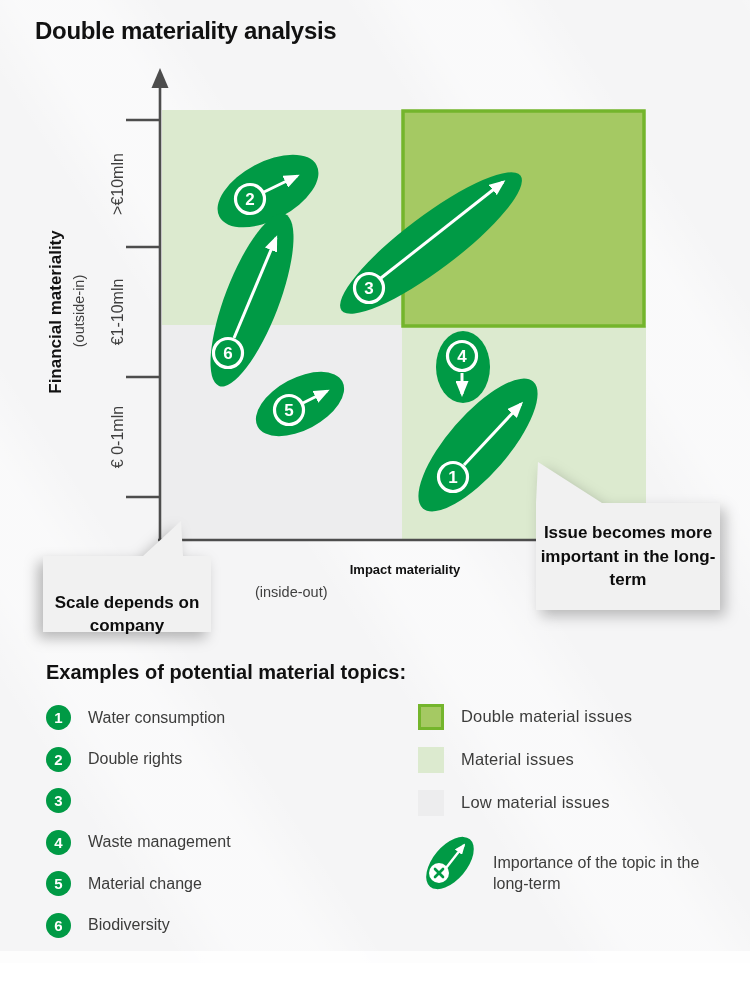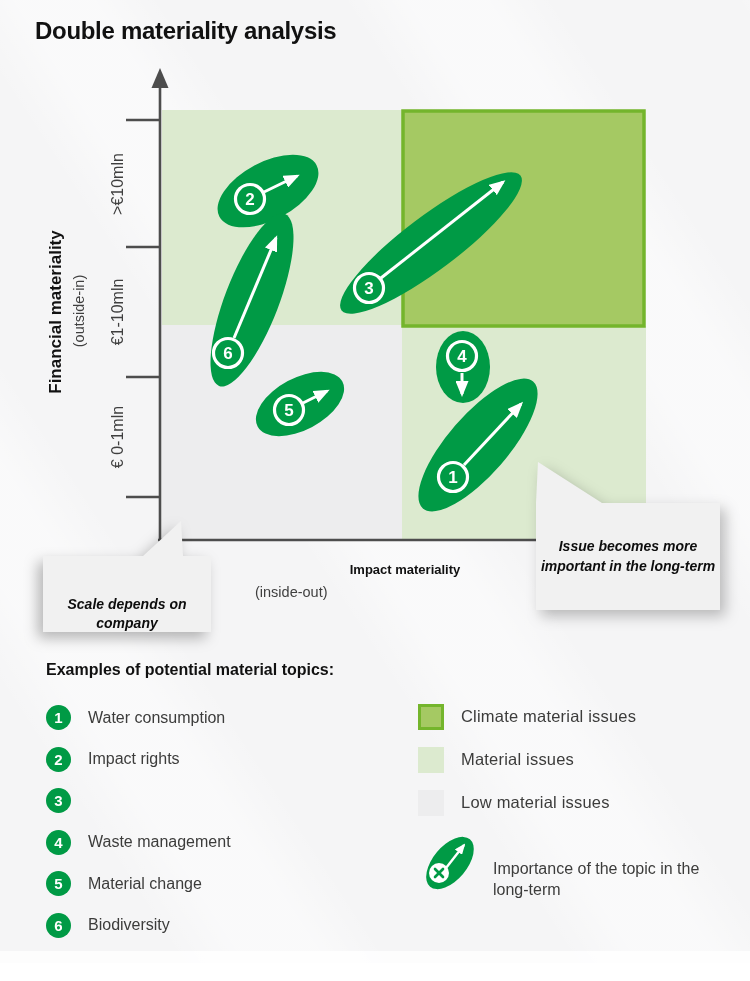--- a/index.html
+++ b/index.html
@@ -26,42 +26,42 @@
   .tick-label{fill:#3f3f3f;font:400 16px "Liberation Sans",sans-serif;text-anchor:middle;}
   .topic-fill{fill:var(--topic-green);}
   .topic-arrow{stroke:#fff;stroke-width:3;fill:none;}
   .topic-arrow.thin{stroke-width:2.4;}
   .badge-ring{fill:var(--topic-green);stroke:#fff;stroke-width:3.2;}
   .badge-num{fill:#fff;font:700 17px "Liberation Sans",sans-serif;text-anchor:middle;}
   .callout-shape{fill:var(--callout-bg);}
   .shadow-l{filter:drop-shadow(-5px 6px 7px rgba(0,0,0,.28));}
   .shadow-r{filter:drop-shadow(5px 6px 7px rgba(0,0,0,.25));}
   .callout-text{position:absolute;display:flex;align-items:center;justify-content:center;text-align:center;
-    font-weight:700;font-size:14px;line-height:1.38;color:#0d0d0d;font-style:italic;}
+    font-weight:700;font-size:17px;line-height:1.38;color:#0d0d0d;}
   .callout-text.scale{left:43px;top:576px;width:168px;height:76px;}
   .callout-text.longterm{left:536px;top:503px;width:184px;height:107px;}
   .x-label{position:absolute;left:255px;top:562px;width:300px;text-align:center;font-weight:700;font-size:13px;color:#111;}
   .x-sublabel{position:absolute;left:255px;top:584px;width:300px;text-align:left;font-size:14.5px;color:#3f3f3f;}
   .y-label{position:absolute;left:-44px;top:302px;width:200px;text-align:center;font-weight:700;font-size:17px;color:#111;transform:rotate(-90deg);}
   .y-sublabel{position:absolute;left:-21px;top:303px;width:200px;text-align:center;font-size:14.5px;color:#3f3f3f;transform:rotate(-90deg);}
-  .legend-header{position:absolute;left:46px;top:661px;font-weight:700;font-size:16px;color:#111;}
+  .legend-header{position:absolute;left:46px;top:661px;font-weight:700;font-size:20px;color:#111;}
   .topics-legend{position:absolute;left:46px;top:705px;}
   .topic-row{display:flex;align-items:center;height:25px;margin-bottom:16.5px;}
   .num-badge{flex:0 0 25px;width:25px;height:25px;border-radius:50%;background:var(--topic-green);color:#fff;
     font-weight:700;font-size:15px;display:flex;align-items:center;justify-content:center;}
   .topic-label{margin-left:17px;font-size:16px;color:var(--text);text-align:center;}
   .quad-legend{position:absolute;left:418px;top:703px;width:310px;}
   .swatch-row{display:flex;align-items:center;height:27px;margin-bottom:16px;}
   .swatch{width:26px;height:26px;margin-right:17px;box-sizing:border-box;flex:0 0 26px;}
   .swatch.double{background:var(--double-fill);border:3px solid var(--double-border);}
   .swatch.material{background:var(--material-fill);}
   .swatch.low{background:var(--low-fill);}
   .swatch-label{font-size:16.5px;color:var(--text);letter-spacing:.2px;}
   .importance-row{display:flex;align-items:flex-start;margin-top:6px;}
-  .importance-text{margin-left:11px;margin-top:26px;width:250px;font-size:16px;line-height:21px;color:var(--text);}
+  .importance-text{margin-left:11px;margin-top:20px;width:250px;font-size:16px;line-height:21px;color:var(--text);}
   .x-stroke{stroke:var(--topic-green);stroke-width:2.6;stroke-linecap:round;}
 </style>
 </head>
 <body>
 
 <div class="page">
 
   <div class="page-title">Double materiality analysis</div>
 
   <svg class="chart-svg" width="750" height="660" viewBox="0 0 750 660">
@@ -142,21 +142,21 @@
   <div class="y-sublabel">(outside-in)</div>
 
   <div class="legend-header">Examples of potential material topics:</div>
   <div class="topics-legend">
       <div class="topic-row">
         <span class="num-badge">1</span>
         <span class="topic-label">Water consumption</span>
       </div>
       <div class="topic-row">
         <span class="num-badge">2</span>
-        <span class="topic-label">Impact rights</span>
+        <span class="topic-label">Double rights</span>
       </div>
       <div class="topic-row">
         <span class="num-badge">3</span>
       </div>
       <div class="topic-row">
         <span class="num-badge">4</span>
         <span class="topic-label">Waste management</span>
       </div>
       <div class="topic-row">
         <span class="num-badge">5</span>
@@ -164,21 +164,21 @@
       </div>
       <div class="topic-row">
         <span class="num-badge">6</span>
         <span class="topic-label">Biodiversity</span>
       </div>
     </div>
 
   <div class="quad-legend">
     <div class="swatch-row">
       <span class="swatch double"></span>
-      <span class="swatch-label">Climate  material issues</span>
+      <span class="swatch-label">Double  material issues</span>
     </div>
     <div class="swatch-row">
       <span class="swatch material"></span>
       <span class="swatch-label">Material issues</span>
     </div>
     <div class="swatch-row">
       <span class="swatch low"></span>
       <span class="swatch-label">Low material issues</span>
     </div>
     <div class="importance-row">

